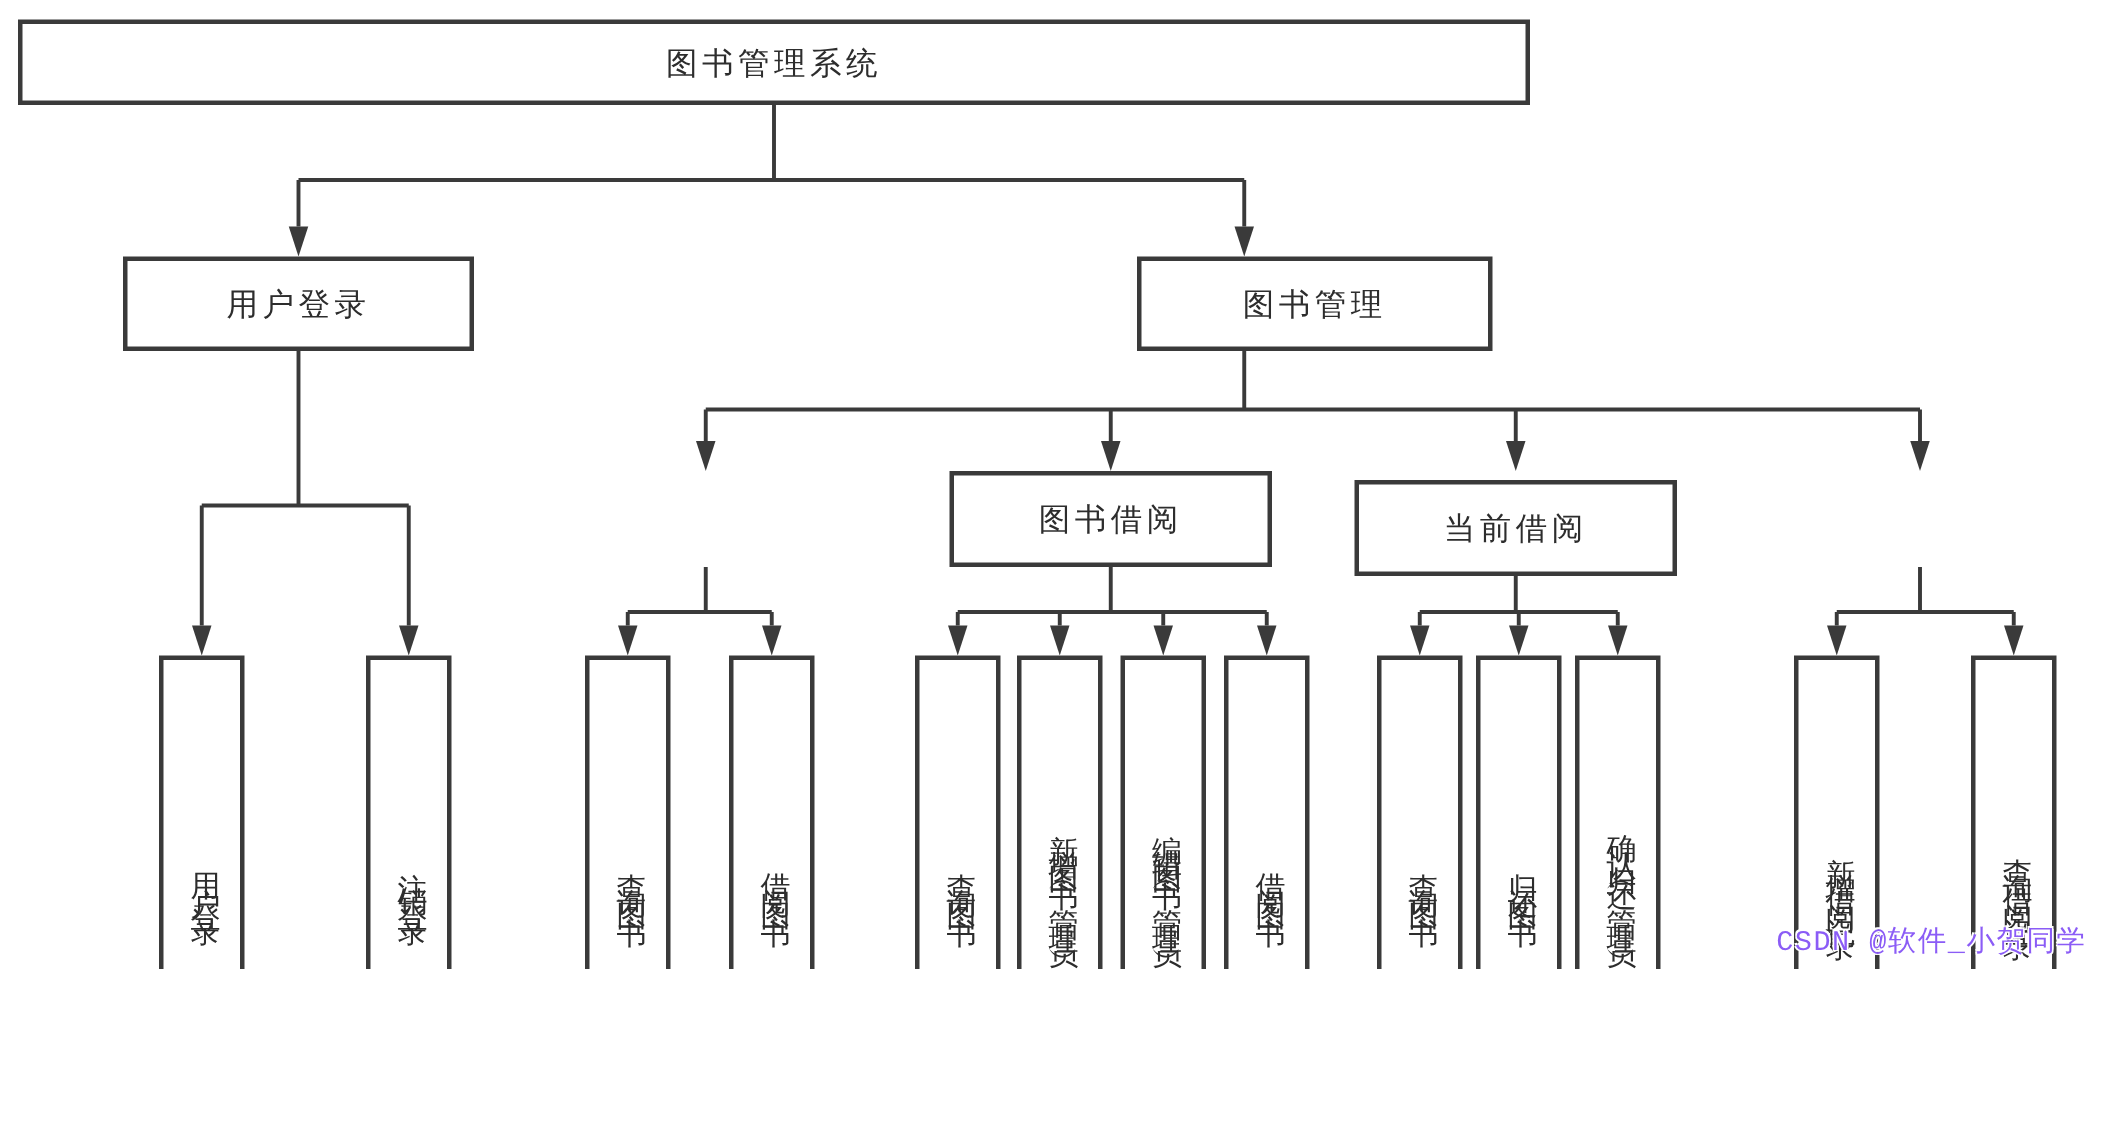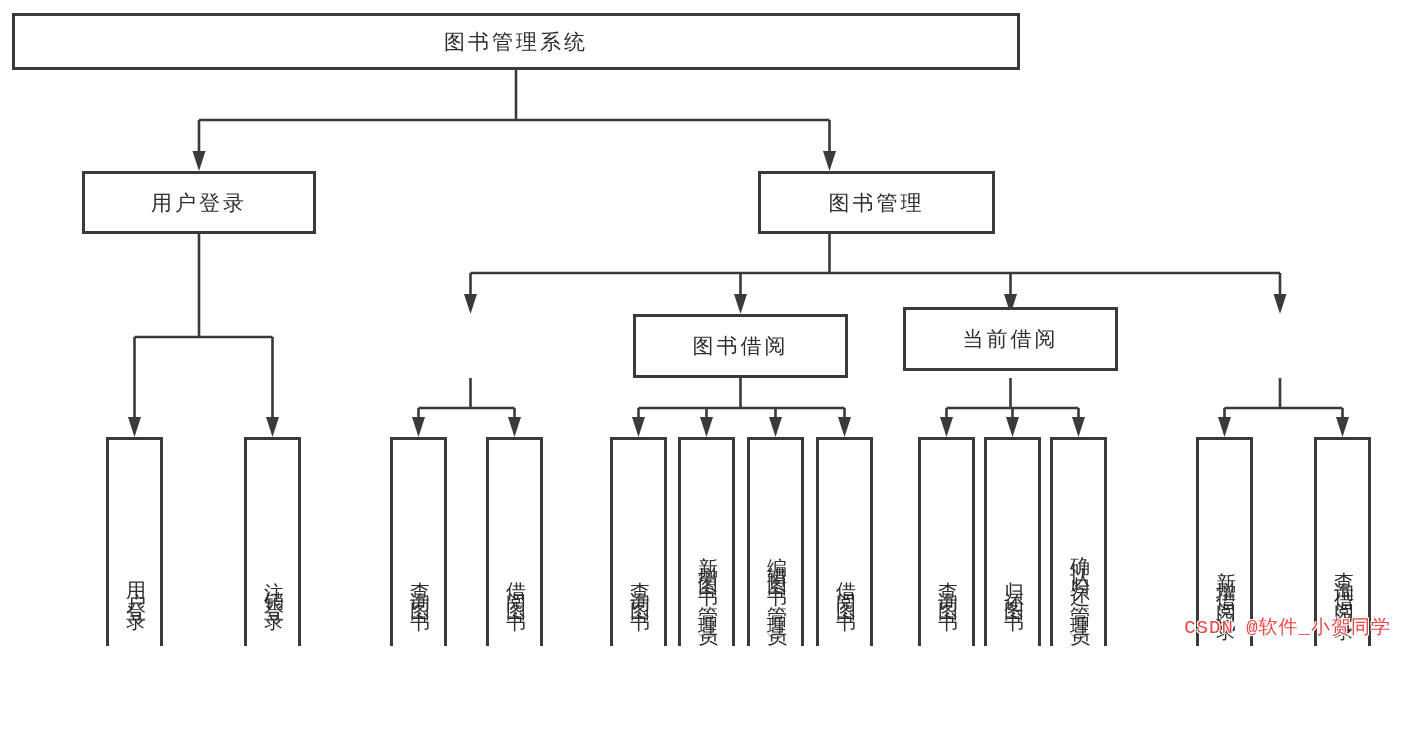--- a/index.html
+++ b/index.html
@@ -54,21 +54,21 @@
     letter-spacing: 10px;
     line-height: 1.1;
     white-space: nowrap;
   }
   .watermark {
     position: absolute;
     right: 14px;
     bottom: 6px;
     font-size: 19px;
     letter-spacing: 1px;
-    color: #ef4444;
+    color: #8b5cf6;
     text-shadow: 1px 1px 0 #ffffff, -1px -1px 0 #ffffff, 1px -1px 0 #ffffff, -1px 1px 0 #ffffff;
     z-index: 5;
     white-space: nowrap;
   }
 </style>
 </head>
 <body>
 
 <div class="canvas">
 
@@ -114,21 +114,21 @@
       <polygon points="1336,417 1349,417 1342.5,437"></polygon>
     </g>
   </svg>
 
   <div class="box h" style="left:12px; top:13px; width:1008px; height:57px;">图书管理系统</div>
 
   <div class="box h" style="left:82px; top:171px; width:234px; height:63px;">用户登录</div>
   <div class="box h" style="left:711px; top:171px; width:237px; height:63px;margin-left:47px;">图书管理</div>
 
   <div class="box h" style="left:633px; top:314px; width:215px; height:64px;">图书借阅</div>
-  <div class="box h" style="left:903px; top:307px; width:215px; height:64px;">当前借阅</div>
+  <div class="box h" style="left:903px; top:320px; width:215px; height:64px;">当前借阅</div>
 
   <div class="box v" style="left:106px; top:437px; width:57px; height:298px;">
     <span>用户登录</span>
   </div>
   <div class="box v" style="left:244px; top:437px; width:57px; height:298px;">
     <span>注销登录</span>
   </div>
 
   <div class="box v" style="left:390px; top:437px; width:57px; height:298px;">
     <span>查询图书</span>

